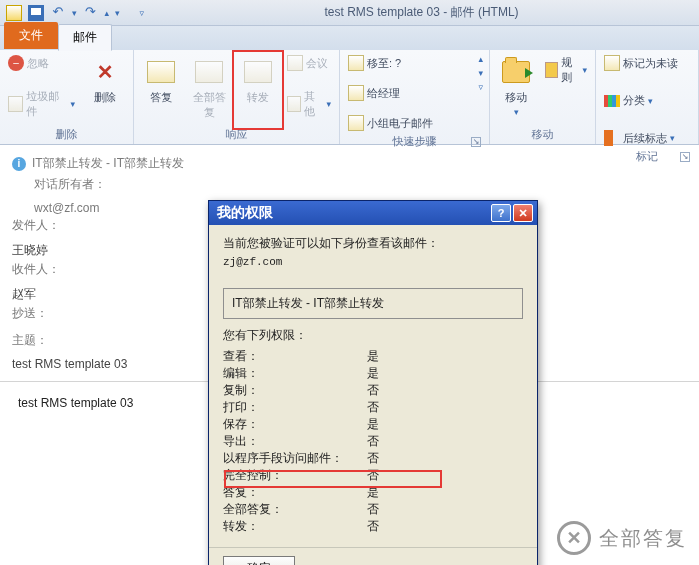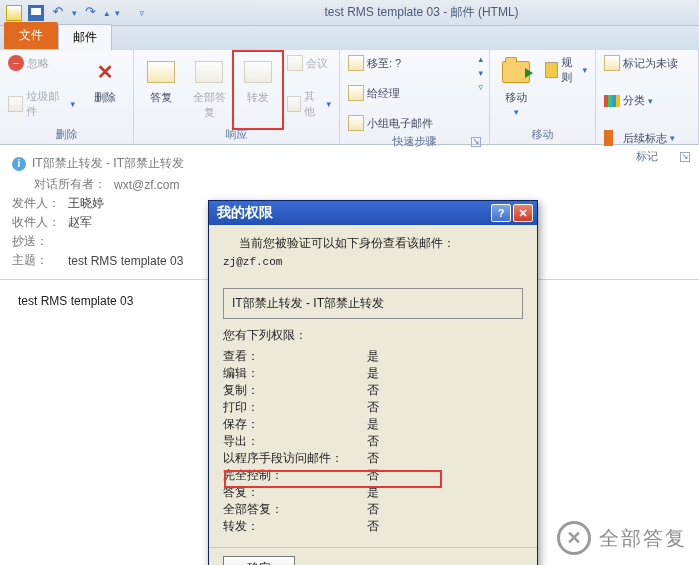--- a/index.html
+++ b/index.html
@@ -35,37 +35,37 @@
   .ic16 { width:16px; height:16px; display:inline-block; }
   .env { background:linear-gradient(#fff,#f4e8b6); border:1px solid #c7b971; }
   .env.dim { filter: grayscale(60%) opacity(0.6);}
   .xmark { color:#c0392b; font-weight:bold; font-size:20px; }
   .col { display:flex; flex-direction:column; gap:1px; }
 
   .red-box { position:absolute; border:2px solid #e53935; pointer-events:none; }
 
   
   .infoheader { padding:10px 16px 8px 12px; border-bottom:1px solid #d4d4d4; }
-  .infoline { display:flex; align-items:center; gap:8px; font-size:12px; color:#444; margin:2px 0;}
+  .infoline { display:flex; align-items:flex-start; gap:8px; font-size:12px; color:#444; margin:2px 0;flex-direction:column;}
   .infoline .lbl { color:#777; width:48px; }
   .infobar-title { color:#7a7a7a; display:flex; align-items:center; gap:6px; margin-bottom:4px;}
   .info-i { width:14px; height:14px; border-radius:50%; background:#57a6e0; color:#fff; font-size:10px; text-align:center; line-height:14px; font-weight:bold;}
 
   
   .mailbody { padding:14px 18px; font-size:12px; color:#222; }
 
   
   .dialog { position:absolute; left:208px; top:200px; width:330px; background:#ece9d8; border:1px solid #0a246a; box-shadow:2px 3px 8px rgba(0,0,0,0.4); }
   .dlg-title { height:24px; background:linear-gradient(#3a6ad1,#2450b3); display:flex; align-items:center; padding:0 4px 0 8px; }
   .dlg-title span { color:#fff; font-size:14px; font-weight:bold; flex:1; }
   .dlg-btn { width:20px; height:18px; margin-left:2px; border:1px solid #fff; border-radius:2px; display:flex; align-items:center; justify-content:center; font-size:11px; font-weight:bold; cursor:pointer;}
   .dlg-help { background:linear-gradient(#7da8ea,#3f72cc); color:#fff;}
   .dlg-close { background:linear-gradient(#f08070,#d03a20); color:#fff;}
   .dlg-body { padding:10px 14px 12px 14px; font-size:12px; color:#222; }
-  .dlg-sub { margin-bottom:4px;margin-left:16px; }
+  .dlg-sub { margin-bottom:4px; }
   .dlg-email { font-family: "Courier New", monospace; font-size:11px; margin-bottom:20px;}
   .dlg-block { border:1px solid #8f8f8f; background:#ece9d8; padding:6px 8px; margin-bottom:8px;}
   .perm-table { margin-top:4px; }
   .perm-row { display:flex; }
   .perm-key { width:144px; }
   .perm-val { width:60px; }
   .dlg-footer { border-top:1px solid #c7c7ba; padding:8px 14px; background:#ece9d8;}
   .ok-btn { width:72px; height:24px; border:1px solid #7a7a7a; background:linear-gradient(#fdfdfd,#e7e7e0); font-size:12px; cursor:pointer;}
 
   

